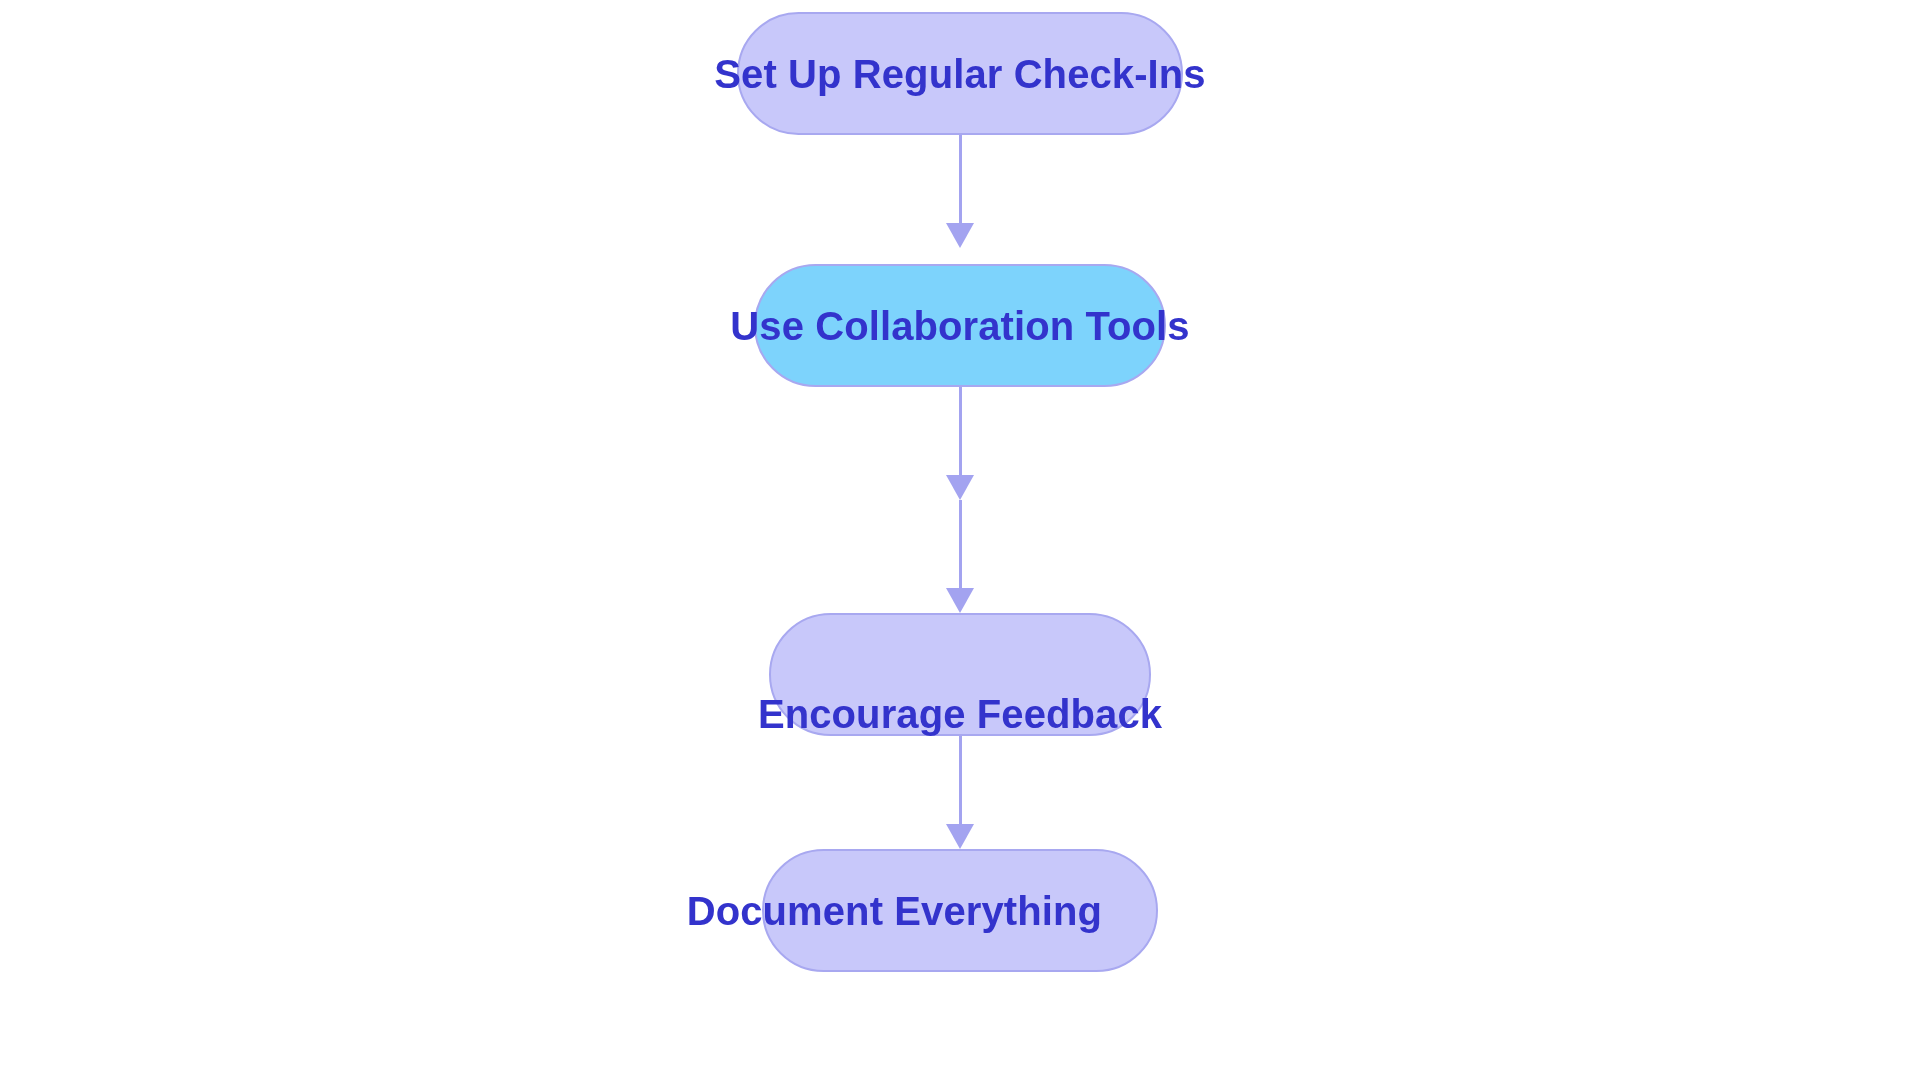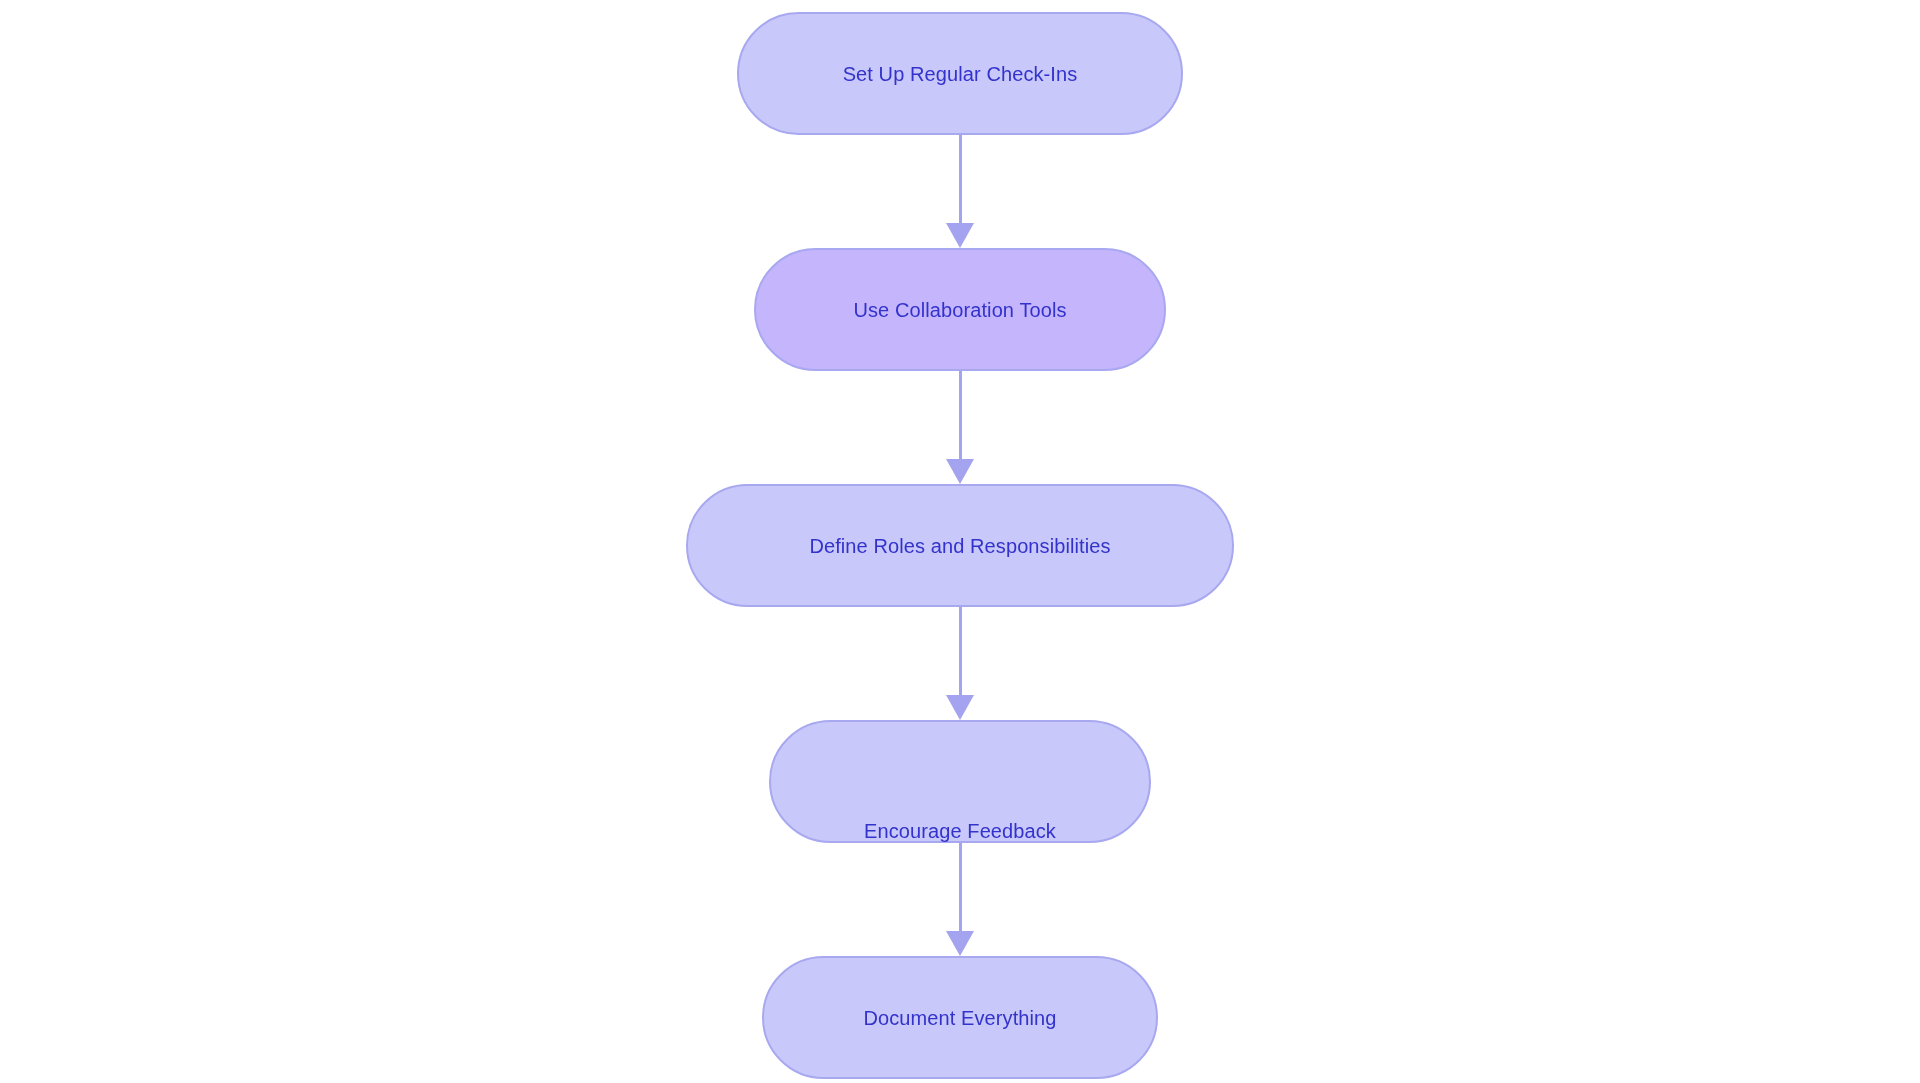--- a/index.html
+++ b/index.html
@@ -43,22 +43,22 @@
     display: flex;
     align-items: center;
     justify-content: center;
     padding: 0 54px;
     white-space: nowrap;
     flex: none;
   }
 
   .node-label {
     font-family: "Liberation Sans", sans-serif;
-    font-size: 20px;
-    font-weight: 400;
+    font-size: 40px;
+    font-weight: 700;
     letter-spacing: 0.1px;
     line-height: 1;
     color: #3333cc;
   }
 
   .connector {
     position: relative;
     width: 40px;
     height: 113px;
     flex: none;
@@ -99,45 +99,42 @@
 
     <div class="node" style="width: 446px; background: rgb(200, 200, 250); border-color: rgb(168, 168, 240); color: rgb(51, 51, 204);">
       <span class="node-label">Set Up Regular Check-Ins</span>
     </div>
 
     <div class="connector">
       <div class="connector-line" style="background: rgb(163, 163, 240);"></div>
       <div class="connector-arrowhead" style="border-top-color: rgb(163, 163, 240);"></div>
     </div>
 
-    <div class="node" style="width: 412px; background: #c4b5fd; border-color: rgb(168, 168, 240); color: rgb(51, 51, 204);">
+    <div class="node" style="width: 412px; background: #7dd3fc; border-color: rgb(168, 168, 240); color: rgb(51, 51, 204); margin-top: 16px;">
       <span class="node-label">Use Collaboration Tools</span>
     </div>
 
     <div class="connector">
       <div class="connector-line" style="background: rgb(163, 163, 240);"></div>
       <div class="connector-arrowhead" style="border-top-color: rgb(163, 163, 240);"></div>
     </div>
 
-    <div class="node" style="width: 548px; background: rgb(200, 200, 250); border-color: rgb(168, 168, 240); color: rgb(51, 51, 204);">
-      <span class="node-label">Define Roles and Responsibilities</span>
-    </div>
 
     <div class="connector">
       <div class="connector-line" style="background: rgb(163, 163, 240);"></div>
       <div class="connector-arrowhead" style="border-top-color: rgb(163, 163, 240);"></div>
     </div>
 
     <div class="node" style="width: 382px; background: rgb(200, 200, 250); border-color: rgb(168, 168, 240); color: rgb(51, 51, 204); align-items: flex-end;">
       <span class="node-label">Encourage Feedback</span>
     </div>
 
     <div class="connector">
       <div class="connector-line" style="background: rgb(163, 163, 240);"></div>
       <div class="connector-arrowhead" style="border-top-color: rgb(163, 163, 240);"></div>
     </div>
 
-    <div class="node" style="width: 396px; background: rgb(200, 200, 250); border-color: rgb(168, 168, 240); color: rgb(51, 51, 204);">
+    <div class="node" style="width: 396px; background: rgb(200, 200, 250); border-color: rgb(168, 168, 240); color: rgb(51, 51, 204); justify-content: flex-end;">
       <span class="node-label">Document Everything</span>
     </div>
 
   </div>
 </div>
 
 </body></html>

